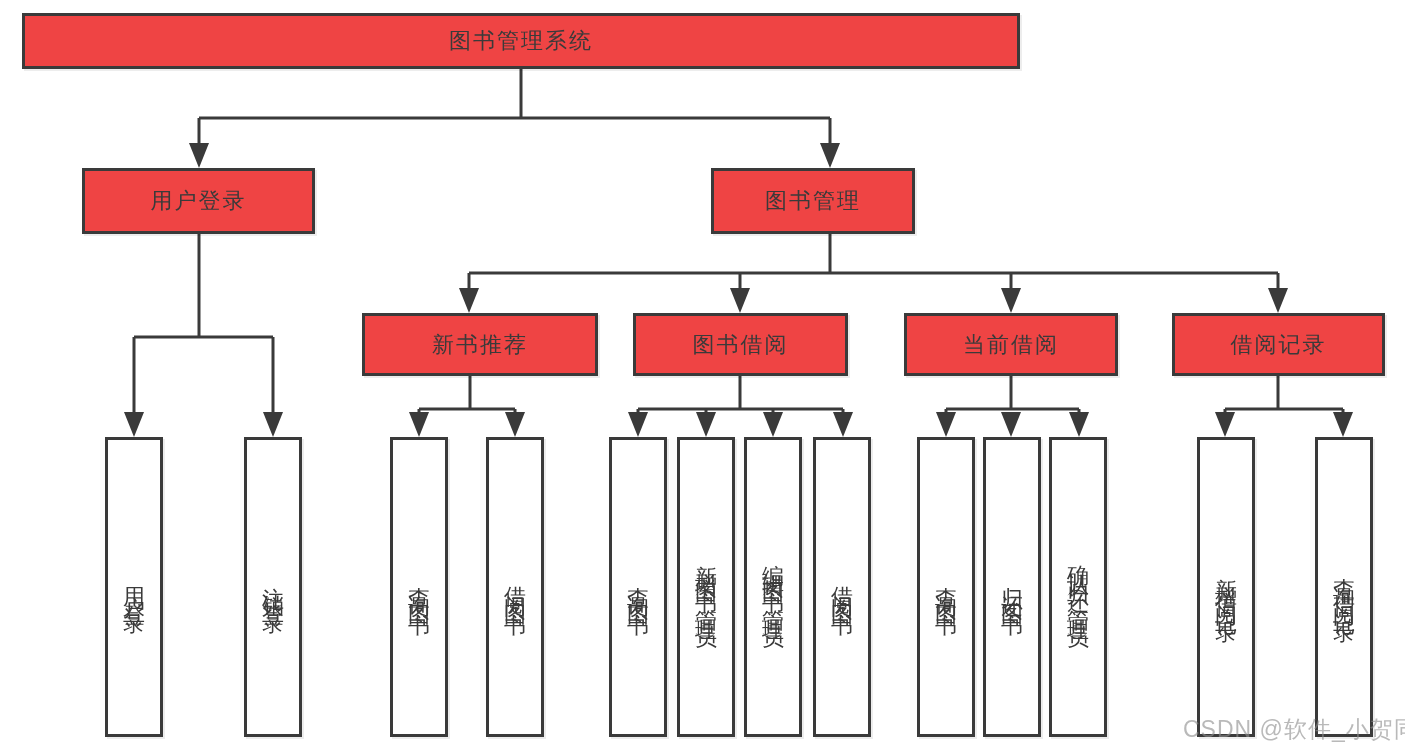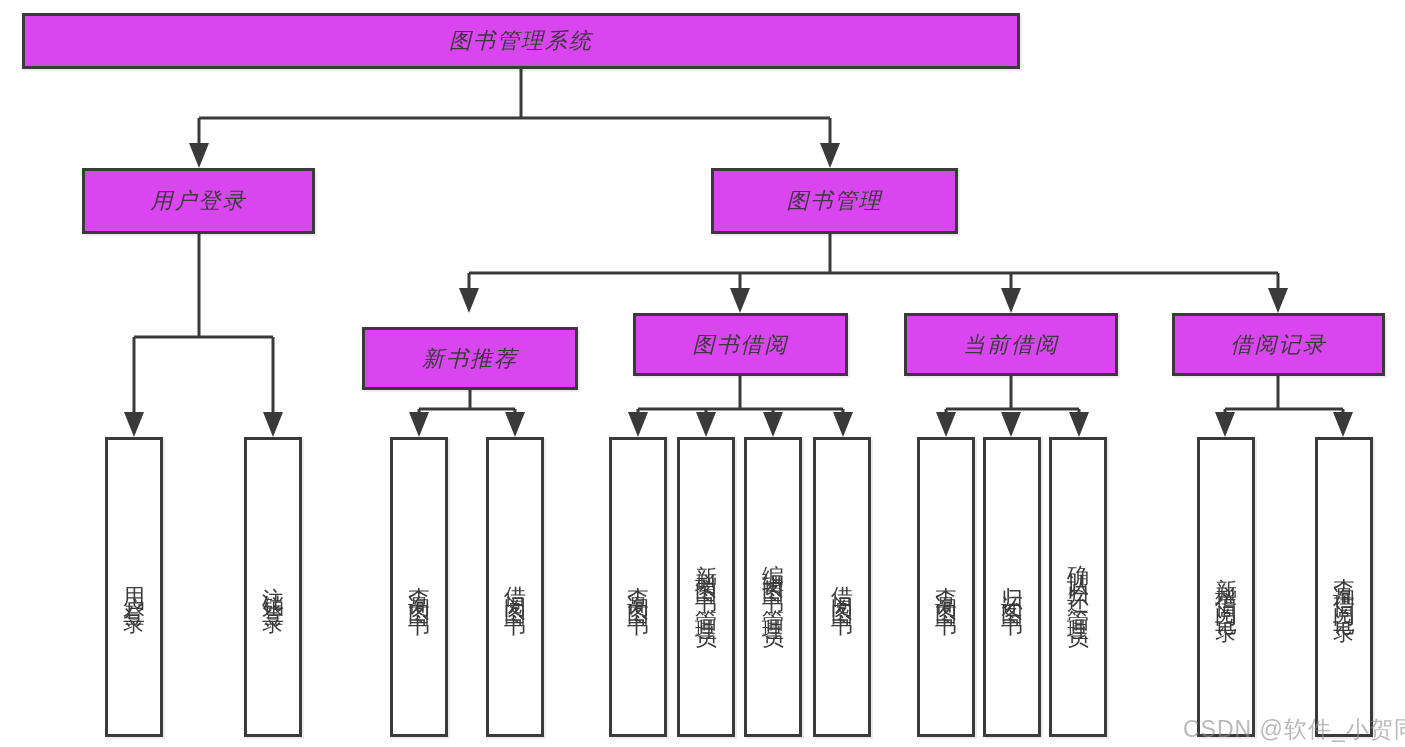--- a/index.html
+++ b/index.html
@@ -20,29 +20,28 @@
     position: absolute;
     left: 0;
     top: 0;
     width: 1405px;
     height: 747px;
   }
   .box {
     position: absolute;
     box-sizing: border-box;
     border: 3px solid #3a3a3a;
-    background: #d946ef;
+    background: #ef4444;
     display: flex;
     align-items: center;
     justify-content: center;
     font-size: 22px;
     letter-spacing: 2px;
     color: #3a3a3a;
     box-shadow: 2px 2px 0 rgba(0,0,0,0.07);
-    font-style: italic;
   }
   .leaf {
     position: absolute;
     box-sizing: border-box;
     border: 3px solid #3a3a3a;
     background: #ffffff;
     width: 58px;
     top: 437px;
     height: 300px;
     display: flex;
@@ -105,23 +104,23 @@
       <path d="M1001 412 H1021 L1011 437 Z"></path>
       <path d="M1069 412 H1089 L1079 437 Z"></path>
       <path d="M1215 412 H1235 L1225 437 Z"></path>
       <path d="M1333 412 H1353 L1343 437 Z"></path>
     </g>
   </svg>
 
   <div class="box" style="left:22px; top:13px; width:998px; height:56px;">图书管理系统</div>
 
   <div class="box" style="left:82px; top:168px; width:233px; height:66px;">用户登录</div>
-  <div class="box" style="left:711px; top:168px; width:247px; height:66px;">图书管理</div>
+  <div class="box" style="left:711px; top:168px; width:204px; height:66px;">图书管理</div>
 
-  <div class="box" style="left:362px; top:327px; width:216px; height:63px;">新书推荐</div>
+  <div class="box" style="left:362px; top:313px; width:236px; height:63px;">新书推荐</div>
   <div class="box" style="left:904px; top:313px; width:214px; height:63px;">当前借阅</div>
   <div class="box" style="left:633px; top:313px; width:215px; height:63px;">图书借阅</div>
   <div class="box" style="left:1172px; top:313px; width:213px; height:63px;">借阅记录</div>
 
   <div class="leaf" style="left:105px;">
     <span class="vtext">用户登录</span>
   </div>
   <div class="leaf" style="left:244px;">
     <span class="vtext">注销登录</span>
   </div>

